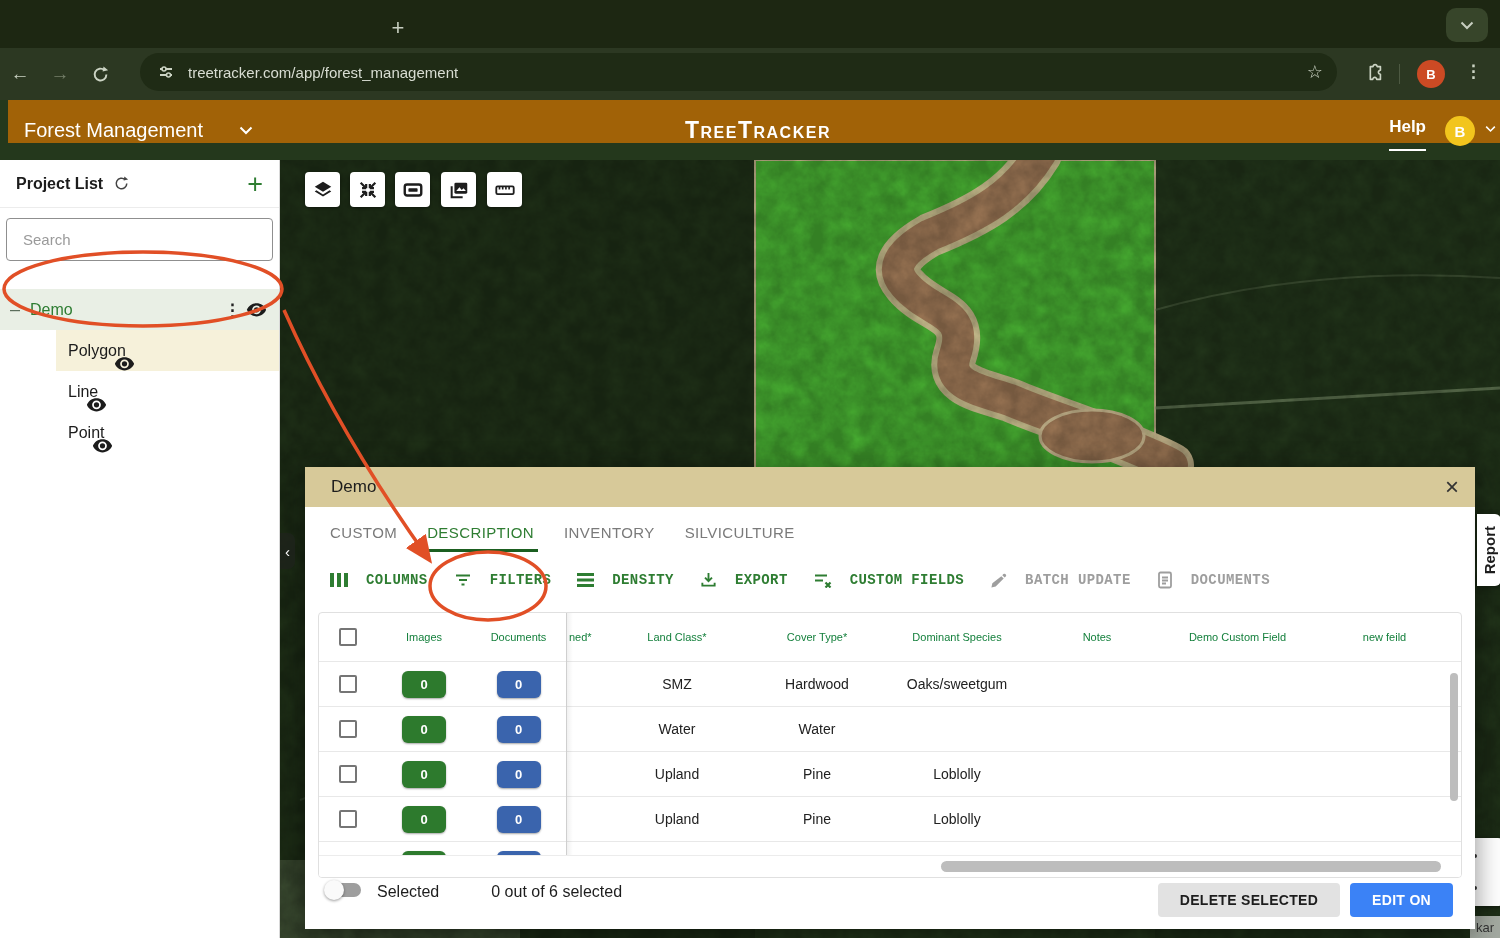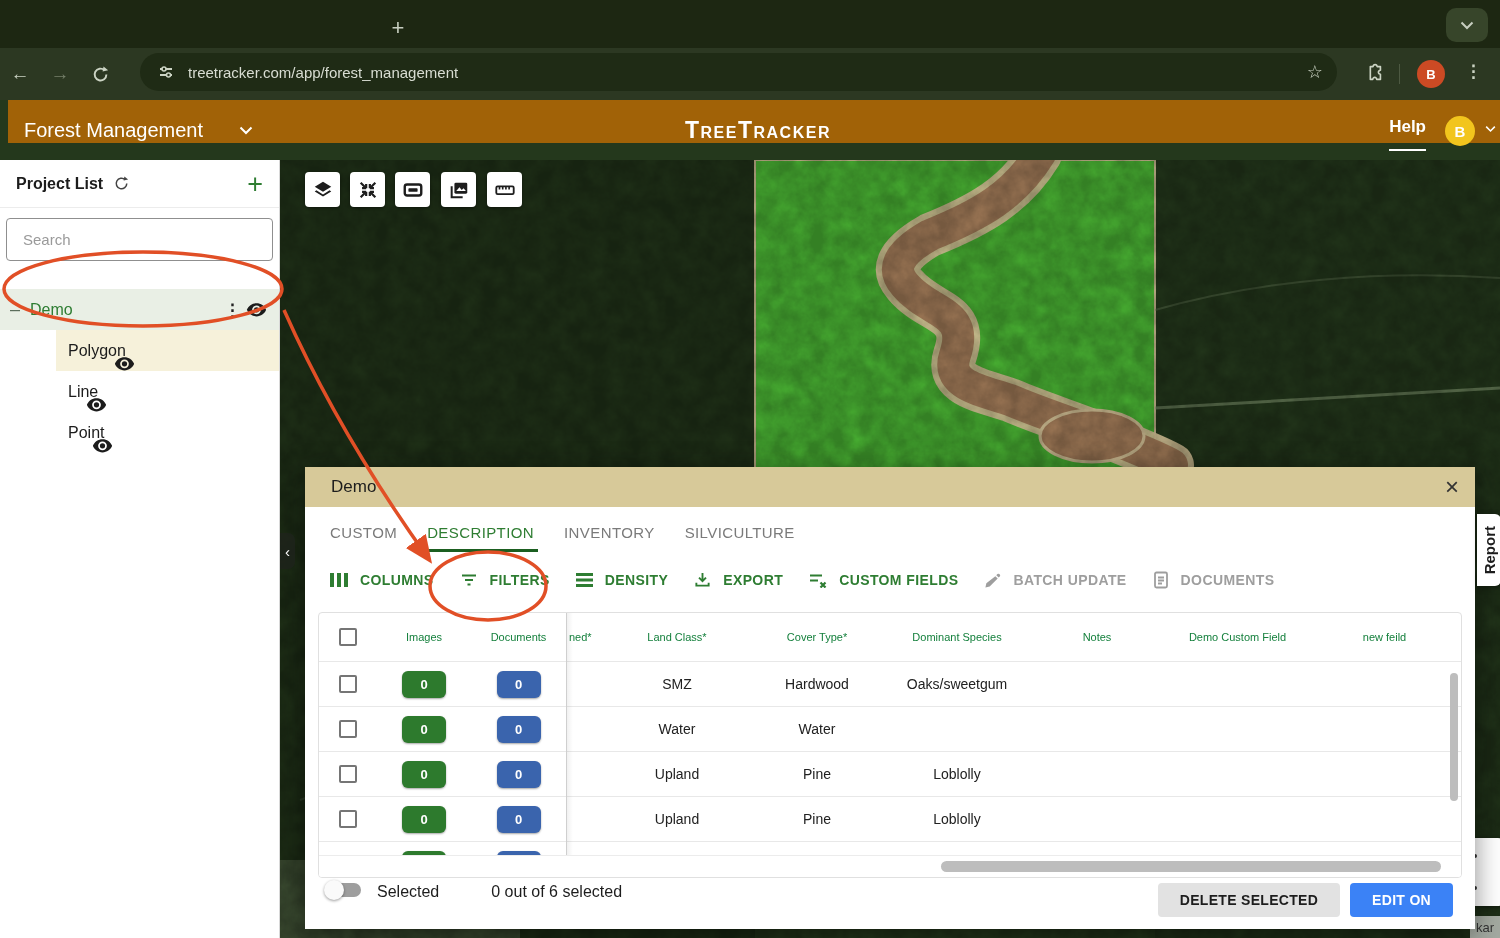--- a/index.html
+++ b/index.html
@@ -66,21 +66,21 @@
   
   .panel { position:absolute; left:305px; top:467px; width:1170px; height:462px; background:#fff; box-shadow:0 6px 26px rgba(0,0,0,.45); z-index:20; }
   .panel-hd { height:40px; background:#d7c999; display:flex; align-items:center; padding:0 16px 0 26px; }
   .panel-title { font-size:17px; color:#1d1d1d; }
   .panel-close { margin-left:auto; font-size:24px; color:#333; line-height:20px; }
   .tabs { height:50px; display:flex; align-items:flex-end; padding-left:23px; gap:26px; }
   .ptab { height:50px; display:flex; align-items:center; font-size:15px; letter-spacing:.4px; color:#7a7a7a; font-weight:500; position:relative; padding:0 2px; }
   .ptab.active { color:#2e7d32; }
   .ptab.active::after { content:""; position:absolute; left:-2px; right:-2px; bottom:5px; height:3px; background:#1b5e20; }
   .ptools { height:45px; display:flex; align-items:center; padding-left:25px; gap:26px; }
-  .tbtn { display:flex; align-items:center; gap:12px; color:#2e7d32; font-size:14px; font-weight:bold; letter-spacing:.4px; }
+  .tbtn { display:flex; align-items:center; gap:18px; color:#2e7d32; font-size:14px; font-weight:bold; letter-spacing:.4px;font-family:Liberation Mono, monospace; }
   .tbtn.disabled { color:#9e9e9e; }
 
   .tablebox { position:absolute; left:13px; right:13px; top:145px; height:266px; border:1px solid #e0e0e0; border-radius:4px; overflow:hidden; background:#fff; }
   .grid { display:grid; grid-template-columns:58px 94px 95px 41px 140px 140px 140px 140px 141px auto; align-items:center; }
   .thead { height:48px; font-size:11px; font-weight:500; color:#15803d; }
   .thead > div { text-align:center; }
   .thead .clip { text-align:left; padding-left:3px; overflow:hidden; white-space:nowrap; }
   .rows { height:196px; overflow:hidden; }
   .drow { height:45px; border-top:1px solid #e8e8e8; font-size:14px; color:#212121; }
   .drow > div { text-align:center; }

